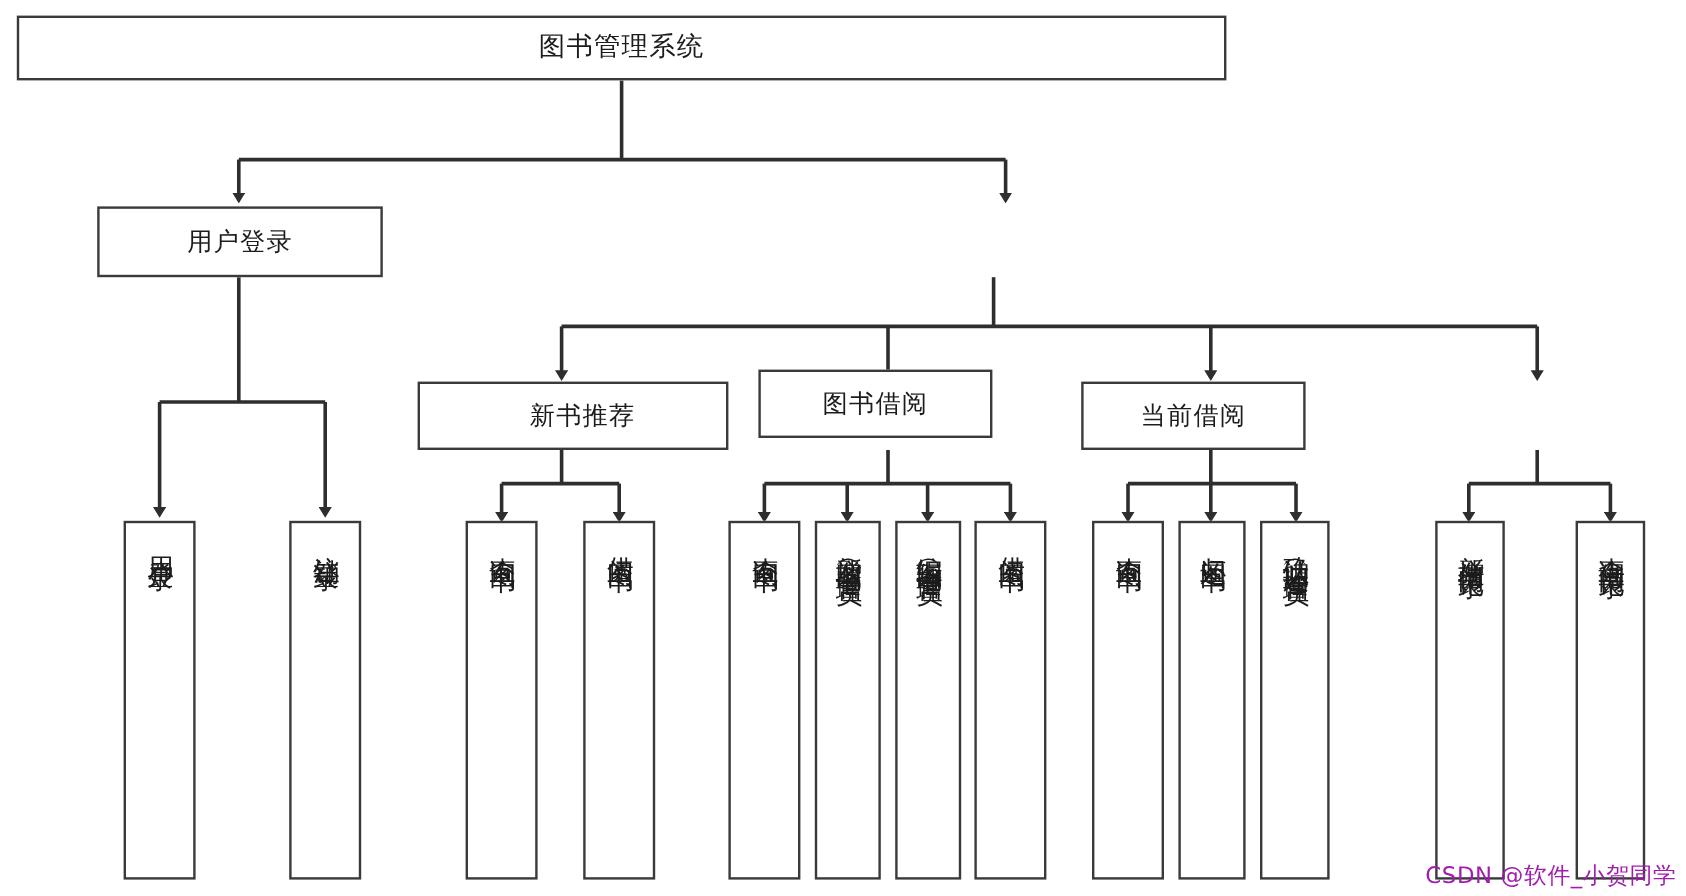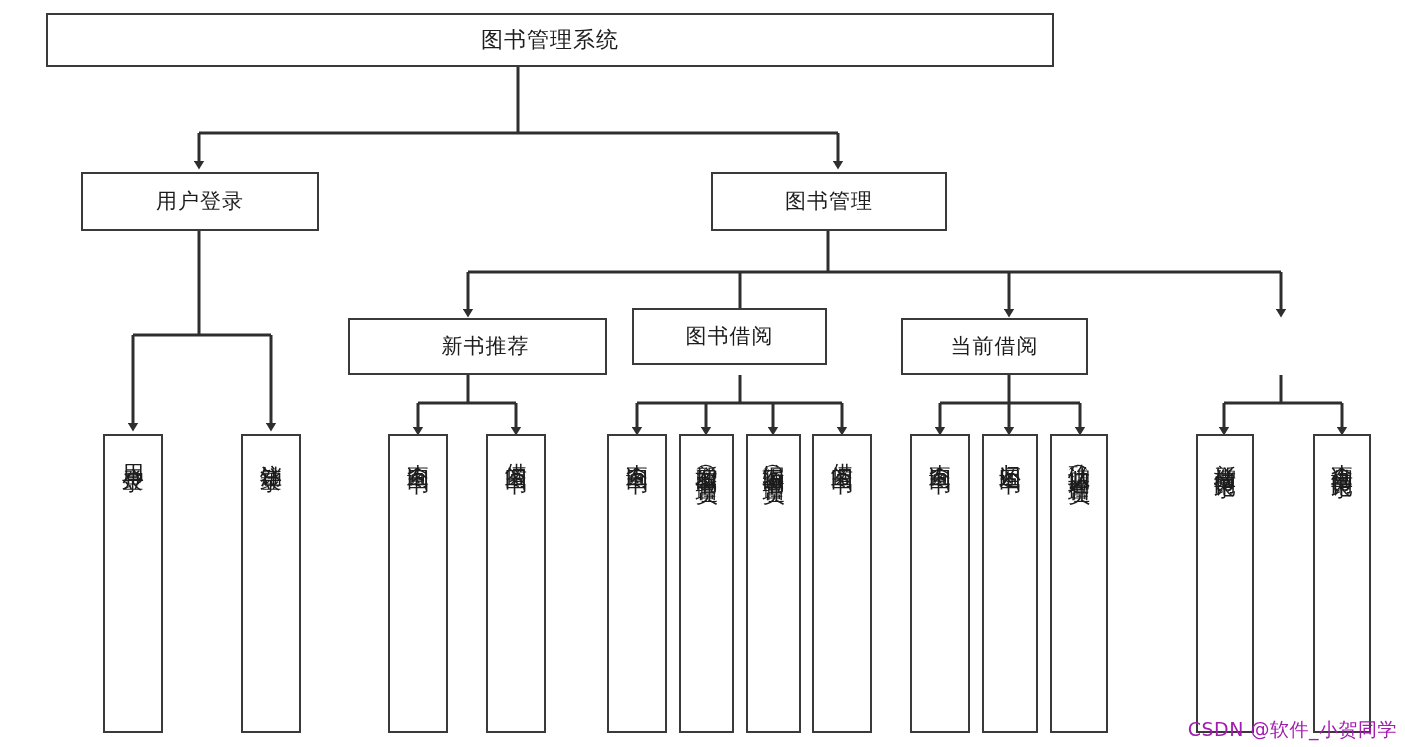--- a/index.html
+++ b/index.html
@@ -126,30 +126,27 @@
       <path d="M1009,403 L1009,428" marker-end="url(#arrow)"></path>
       <path d="M1080,403 L1080,428" marker-end="url(#arrow)"></path>
 
       <path d="M1281,375 L1281,403"></path>
       <path d="M1224,403 L1342,403"></path>
       <path d="M1224,403 L1224,428" marker-end="url(#arrow)"></path>
       <path d="M1342,403 L1342,428" marker-end="url(#arrow)"></path>
     </g>
   </svg>
 
-  <div class="node horiz root" style="left:14px; top:13px; width:1008px; height:54px;margin-left:32px;">
+  <div class="node horiz root" style="left:14px; top:13px; width:1008px; height:54px;">
     <span class="lbl">图书管理系统</span>
   </div>
 
   <div class="node horiz" style="left:81px; top:172px; width:238px; height:59px;">
     <span class="lbl">用户登录</span>
   </div>
-  <div class="node horiz" style="left:711px; top:172px; width:236px; height:59px;">
-    <span class="lbl">图书管理</span>
-  </div>
 
   <div class="node horiz" style="left:348px; top:318px; width:259px; height:57px;padding-left:16px;">
     <span class="lbl">新书推荐</span>
   </div>
   <div class="node horiz" style="left:632px; top:308px; width:195px; height:57px;justify-content:center;">
     <span class="lbl">图书借阅</span>
   </div>
   <div class="node horiz" style="left:901px; top:318px; width:187px; height:57px;">
     <span class="lbl">当前借阅</span>
   </div>

